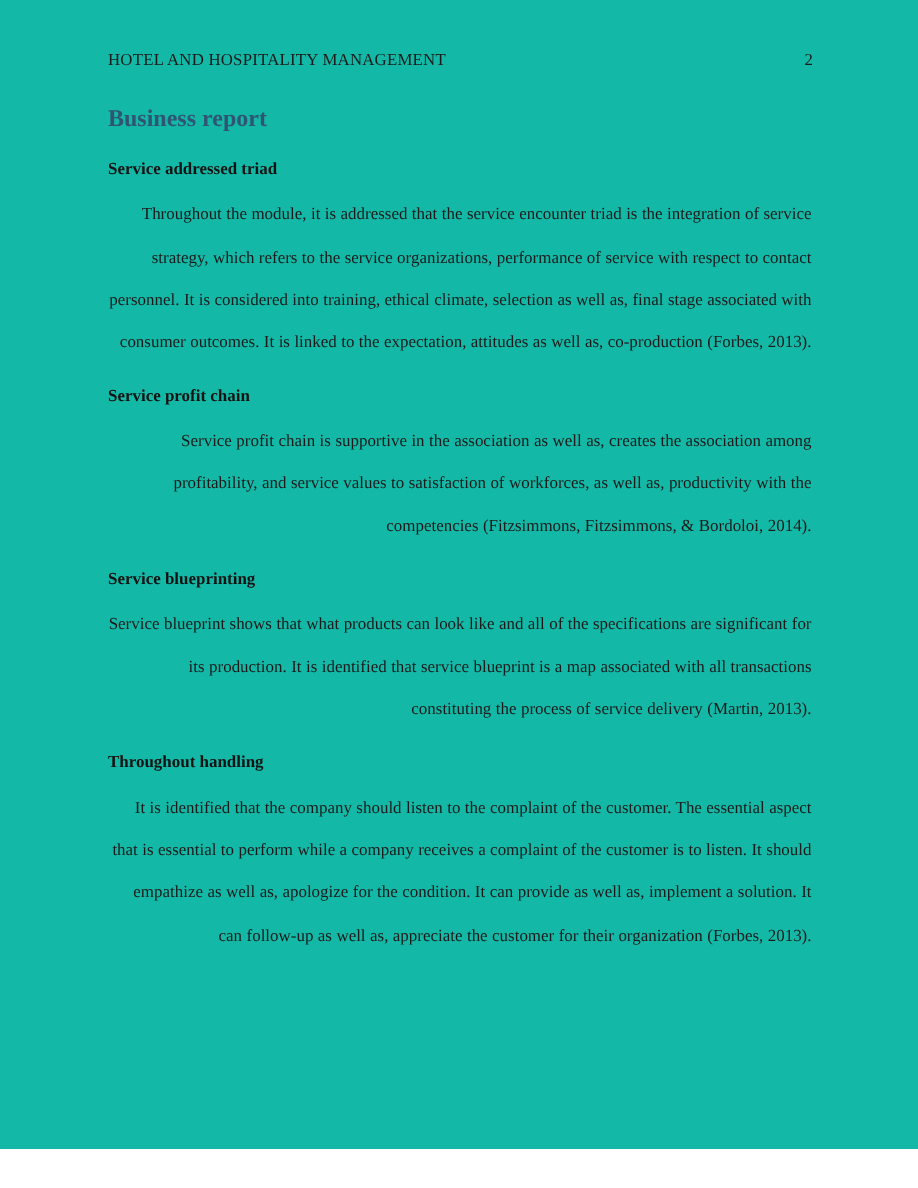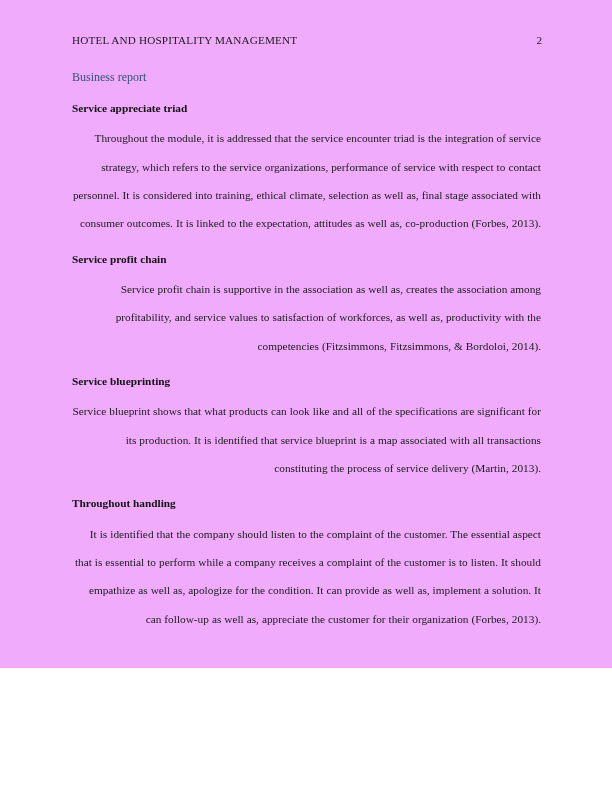--- a/index.html
+++ b/index.html
@@ -12,22 +12,22 @@
     height: 792px;
     overflow: hidden;
     font-family: "Liberation Serif", "DejaVu Serif", serif;
     color: #1b1b1b;
     -webkit-font-smoothing: antialiased;
   }
 
   .page {
     position: relative;
     width: 612px;
-    height: 668px;
-    background: #f0abfc;
+    height: 766px;
+    background: #14b8a6;
     box-sizing: border-box;
   }
 
   
   .running-header {
     position: absolute;
     left: 72px;
     right: 70px;
     top: 34px;
     height: 18px;
@@ -48,22 +48,22 @@
 
   
   .doc-body {
     position: absolute;
     left: 72px;
     top: 64px;
     width: 469px;
   }
 
   .section-title {
-    font-size: 12px;
-    font-weight: normal;
+    font-size: 16px;
+    font-weight: bold;
     color: #2f5574;
     margin: 0 0 0 0;
     padding: 6px 0 8px 0;
     line-height: 1.25;
   }
 
   h3.heading {
     font-size: 11.3px;
     font-weight: bold;
     color: #121212;
@@ -93,21 +93,21 @@
 
   <div class="running-header">
     <span class="title">HOTEL AND HOSPITALITY MANAGEMENT</span>
     <span class="page-number">2</span>
   </div>
 
   <div class="doc-body">
 
     <div class="section-title">Business report</div>
 
-    <h3 class="heading">Service appreciate triad</h3>
+    <h3 class="heading">Service addressed triad</h3>
     <p class="para">Throughout the module, it is addressed that the service encounter triad is the integration of service strategy, which refers to the service organizations, performance of service with respect to contact personnel. It is considered into training, ethical climate, selection as well as, final stage associated with consumer outcomes. It is linked to the expectation, attitudes as well as, co-production (Forbes, 2013).</p>
 
     <h3 class="heading">Service profit chain</h3>
     <p class="para">Service profit chain is supportive in the association as well as, creates the association among profitability, and service values to satisfaction of workforces, as well as, productivity with the competencies (Fitzsimmons, Fitzsimmons, &amp; Bordoloi, 2014).</p>
 
     <h3 class="heading">Service blueprinting</h3>
     <p class="para">Service blueprint shows that what products can look like and all of the specifications are significant for its production. It is identified that service blueprint is a map associated with all transactions constituting the process of service delivery (Martin, 2013).</p>
 
     <h3 class="heading">Throughout handling</h3>
     <p class="para">It is identified that the company should listen to the complaint of the customer. The essential aspect that is essential to perform while a company receives a complaint of the customer is to listen. It should empathize as well as, apologize for the condition. It can provide as well as, implement a solution. It can follow-up as well as, appreciate the customer for their organization (Forbes, 2013).</p>

